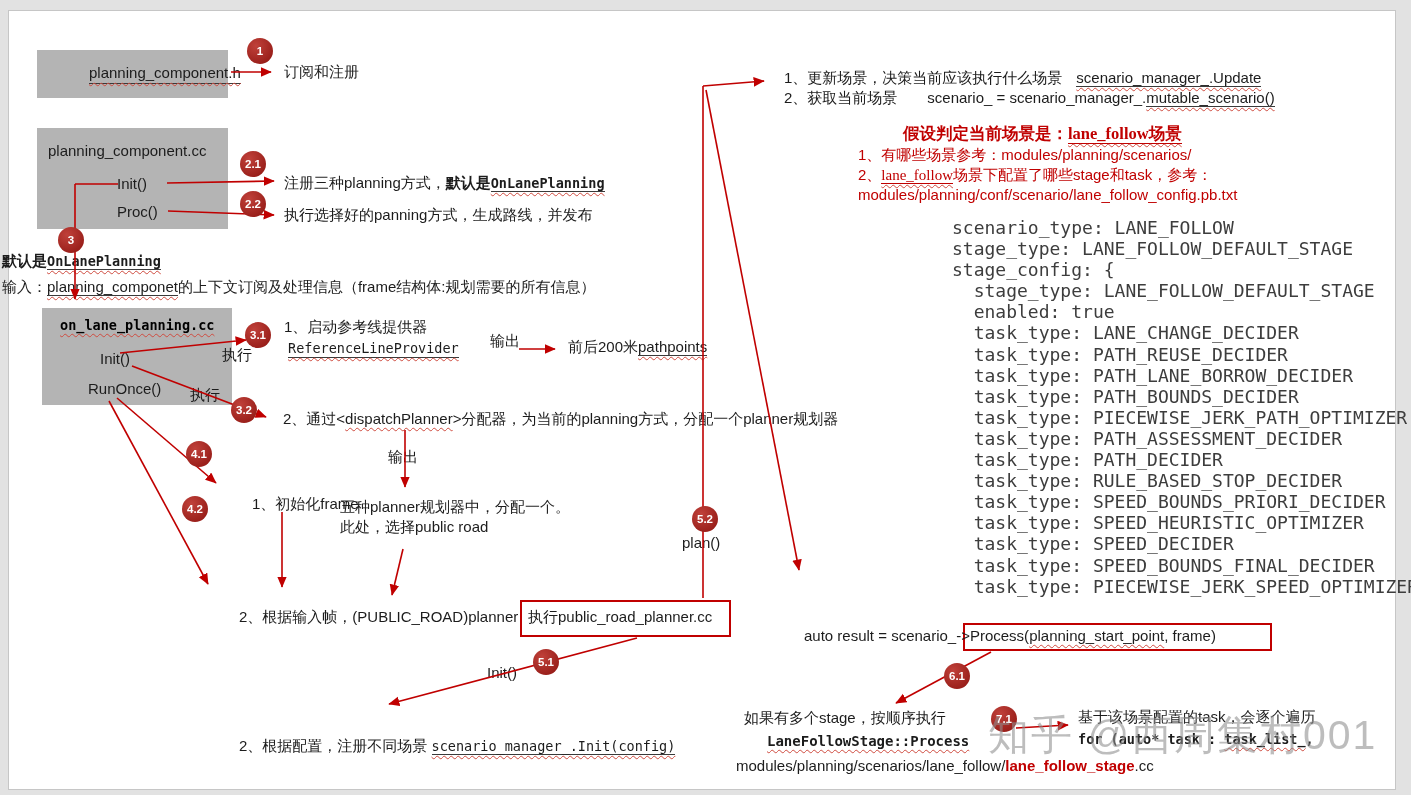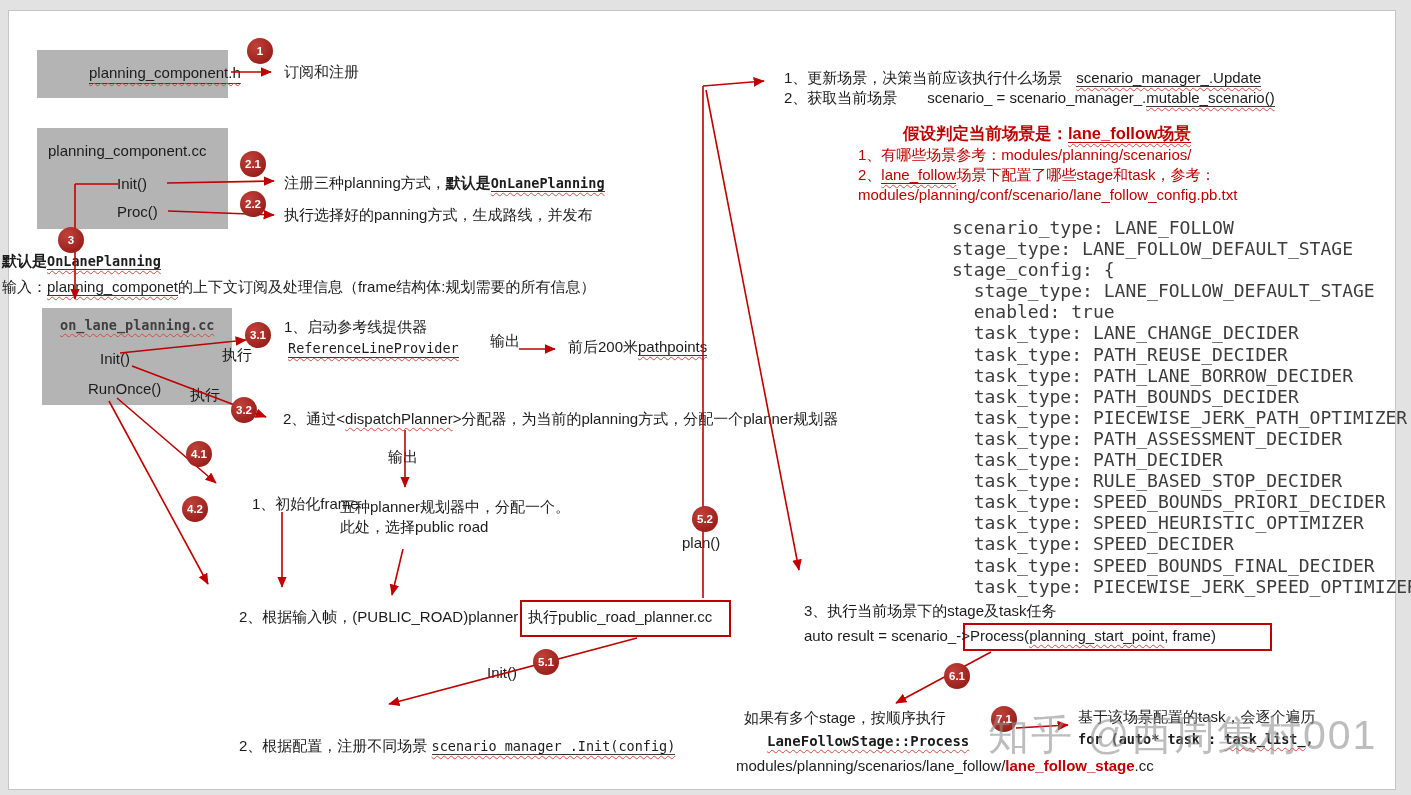--- a/index.html
+++ b/index.html
@@ -10,21 +10,21 @@
   .gbox{position:absolute;background:#b4b4b4;}
   .rrect{position:absolute;border:2px solid #c00000;box-sizing:border-box;}
   .t{position:absolute;white-space:nowrap;font-size:15px;color:#1c1c1c;line-height:1.25;}
   .mono{font-family:"DejaVu Sans Mono",monospace;font-size:13.5px;}
   .b{font-weight:bold;}
   .red{color:#c00000;}
   .sq{text-decoration:underline wavy #cf4b40;text-decoration-thickness:1px;text-underline-offset:3px;}
   .usq{border-bottom:1px solid #3a3a3a;text-decoration:underline wavy #cf4b40;
        text-decoration-thickness:1px;text-underline-offset:3.5px;}
   .rusq{border-bottom:1px solid #c00000;text-decoration:underline wavy #cf4b40;
-       text-decoration-thickness:1px;text-underline-offset:3.5px;}
+       text-decoration-thickness:1px;text-underline-offset:3.5px;font-family:Liberation Serif, serif;}
   .badge{position:absolute;width:26px;height:26px;border-radius:50%;
          background:radial-gradient(circle at 35% 30%,#c0413a,#8d1410);
          color:#fff;display:flex;align-items:center;justify-content:center;
          font-size:11.5px;font-weight:bold;transform:translate(-50%,-50%);z-index:30;}
   .code{position:absolute;left:952px;top:217px;white-space:pre;
         font-family:"DejaVu Sans Mono",monospace;font-size:18px;line-height:21.1px;color:#3d3d3d;}
   svg.arrows{position:absolute;left:0;top:0;z-index:20;pointer-events:none;}
   .wm{position:absolute;left:988px;top:708px;font-size:41px;letter-spacing:2px;
       color:#8f8f8f;opacity:.58;z-index:40;white-space:nowrap;pointer-events:none;}
 </style>
@@ -38,21 +38,21 @@
     <div class="t usq" style="left:52px;top:14px;">planning_component.h</div>
   </div>
 
   <div class="gbox" style="left:37px;top:128px;width:191px;height:101px;">
     <div class="t" style="left:11px;top:14px;">planning_component.cc</div>
     <div class="t" style="left:80px;top:47px;">Init()</div>
     <div class="t" style="left:80px;top:75px;">Proc()</div>
   </div>
 
   <div class="gbox" style="left:42px;top:308px;width:190px;height:97px;">
-    <div class="t mono b sq" style="left:18px;top:9px;color:#404040;">on_lane_planning.cc</div>
+    <div class="t mono b sq" style="left:18px;top:9px;color:#000000;">on_lane_planning.cc</div>
     <div class="t" style="left:58px;top:42px;">Init()</div>
     <div class="t" style="left:46px;top:72px;">RunOnce()</div>
   </div>
 
   <div class="rrect" style="left:520px;top:600px;width:211px;height:37px;"></div>
   <div class="rrect" style="left:963px;top:623px;width:309px;height:28px;"></div>
 
   <div class="t" style="left:284px;top:63px;">订阅和注册</div>
 
   <div class="t" style="left:284px;top:206px;">执行选择好的panning方式，生成路线，并发布</div>
@@ -94,21 +94,20 @@
   <div class="t" style="left:784px;top:89px;"><span>2、获取当前场景</span><span style="margin-left:30px;">scenario_ = scenario_manager_.</span><span class="usq">mutable_scenario()</span></div>
 
   <div class="t b red" style="left:903px;top:123px;font-size:16.5px;"><span>假设判定当前场景是：</span><span class="rusq">lane_follow场景</span></div>
 
   <div class="t red" style="left:858px;top:146px;">1、有哪些场景参考：modules/planning/scenarios/</div>
   <div class="t red" style="left:858px;top:166px;"><span>2、</span><span class="rusq">lane_follow</span><span>场景下配置了哪些stage和task，参考：</span></div>
   <div class="t red" style="left:858px;top:186px;">modules/planning/conf/scenario/lane_follow_config.pb.txt</div>
 
   <div class="code"><div>scenario_type: LANE_FOLLOW</div><div>stage_type: LANE_FOLLOW_DEFAULT_STAGE</div><div>stage_config: {</div><div>  stage_type: LANE_FOLLOW_DEFAULT_STAGE</div><div>  enabled: true</div><div>  task_type: LANE_CHANGE_DECIDER</div><div>  task_type: PATH_REUSE_DECIDER</div><div>  task_type: PATH_LANE_BORROW_DECIDER</div><div>  task_type: PATH_BOUNDS_DECIDER</div><div>  task_type: PIECEWISE_JERK_PATH_OPTIMIZER</div><div>  task_type: PATH_ASSESSMENT_DECIDER</div><div>  task_type: PATH_DECIDER</div><div>  task_type: RULE_BASED_STOP_DECIDER</div><div>  task_type: SPEED_BOUNDS_PRIORI_DECIDER</div><div>  task_type: SPEED_HEURISTIC_OPTIMIZER</div><div>  task_type: SPEED_DECIDER</div><div>  task_type: SPEED_BOUNDS_FINAL_DECIDER</div><div>  task_type: PIECEWISE_JERK_SPEED_OPTIMIZER</div></div>
 
-  <div class="t" style="left:804px;top:602px;">3、执行当前场景下的stage及task任务</div>
   <div class="t" style="left:804px;top:627px;"><span>auto result = scenario_-&gt;</span><span>Process(</span><span class="sq">planning_start_point</span><span>, frame)</span></div>
 
   <div class="t" style="left:744px;top:709px;">如果有多个stage，按顺序执行</div>
   <div class="t mono sq" style="left:767px;top:733px;font-size:14px;font-weight:bold;">LaneFollowStage::Process</div>
 
   <div class="t" style="left:736px;top:757px;"><span>modules/planning/scenarios/lane_follow/</span><span class="b red">lane_follow_stage</span><span>.cc</span></div>
 
   <div class="t" style="left:1078px;top:708px;">基于该场景配置的task，会逐个遍历</div>
   <div class="t mono b" style="left:1078px;top:731px;"><span>for (auto* task : </span><span class="sq">task_list_</span><span>,</span></div>
 

